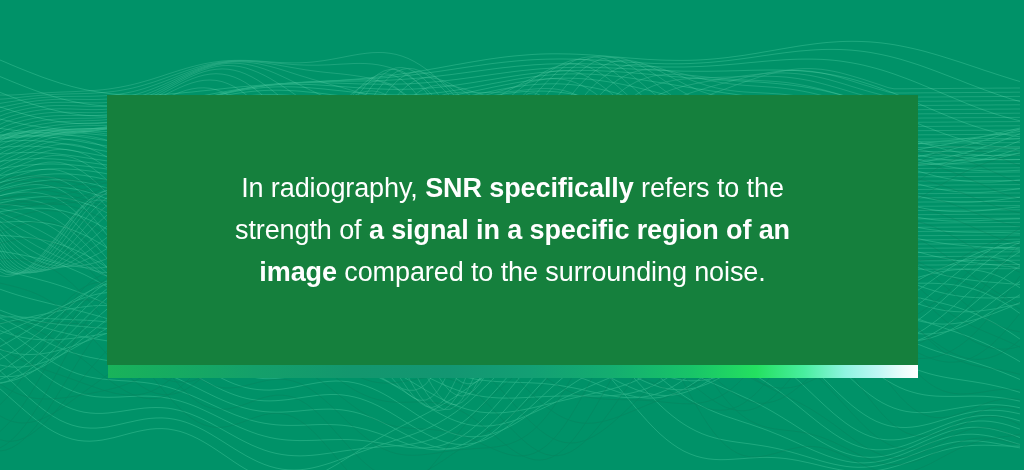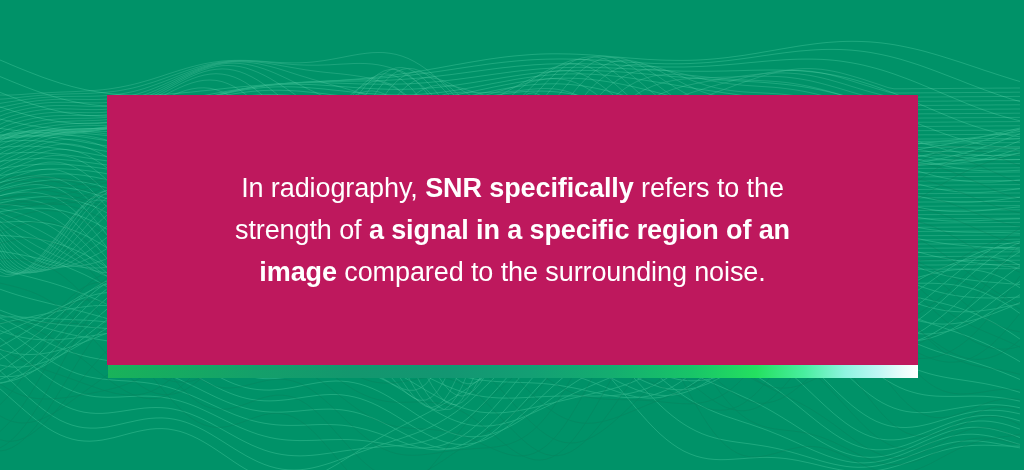--- a/index.html
+++ b/index.html
@@ -25,21 +25,21 @@
     display:block;
   }
 
   
   #quote-card {
     position:absolute;
     left:107px;
     top:95px;
     width:811px;
     height:270px;
-    background:#be185d;
+    background:#15803d;
     display:flex;
     align-items:center;
     justify-content:center;
     z-index:5;
   }
 
   #quote-text {
     width:600px;
     text-align:center;
     color:#ffffff;

